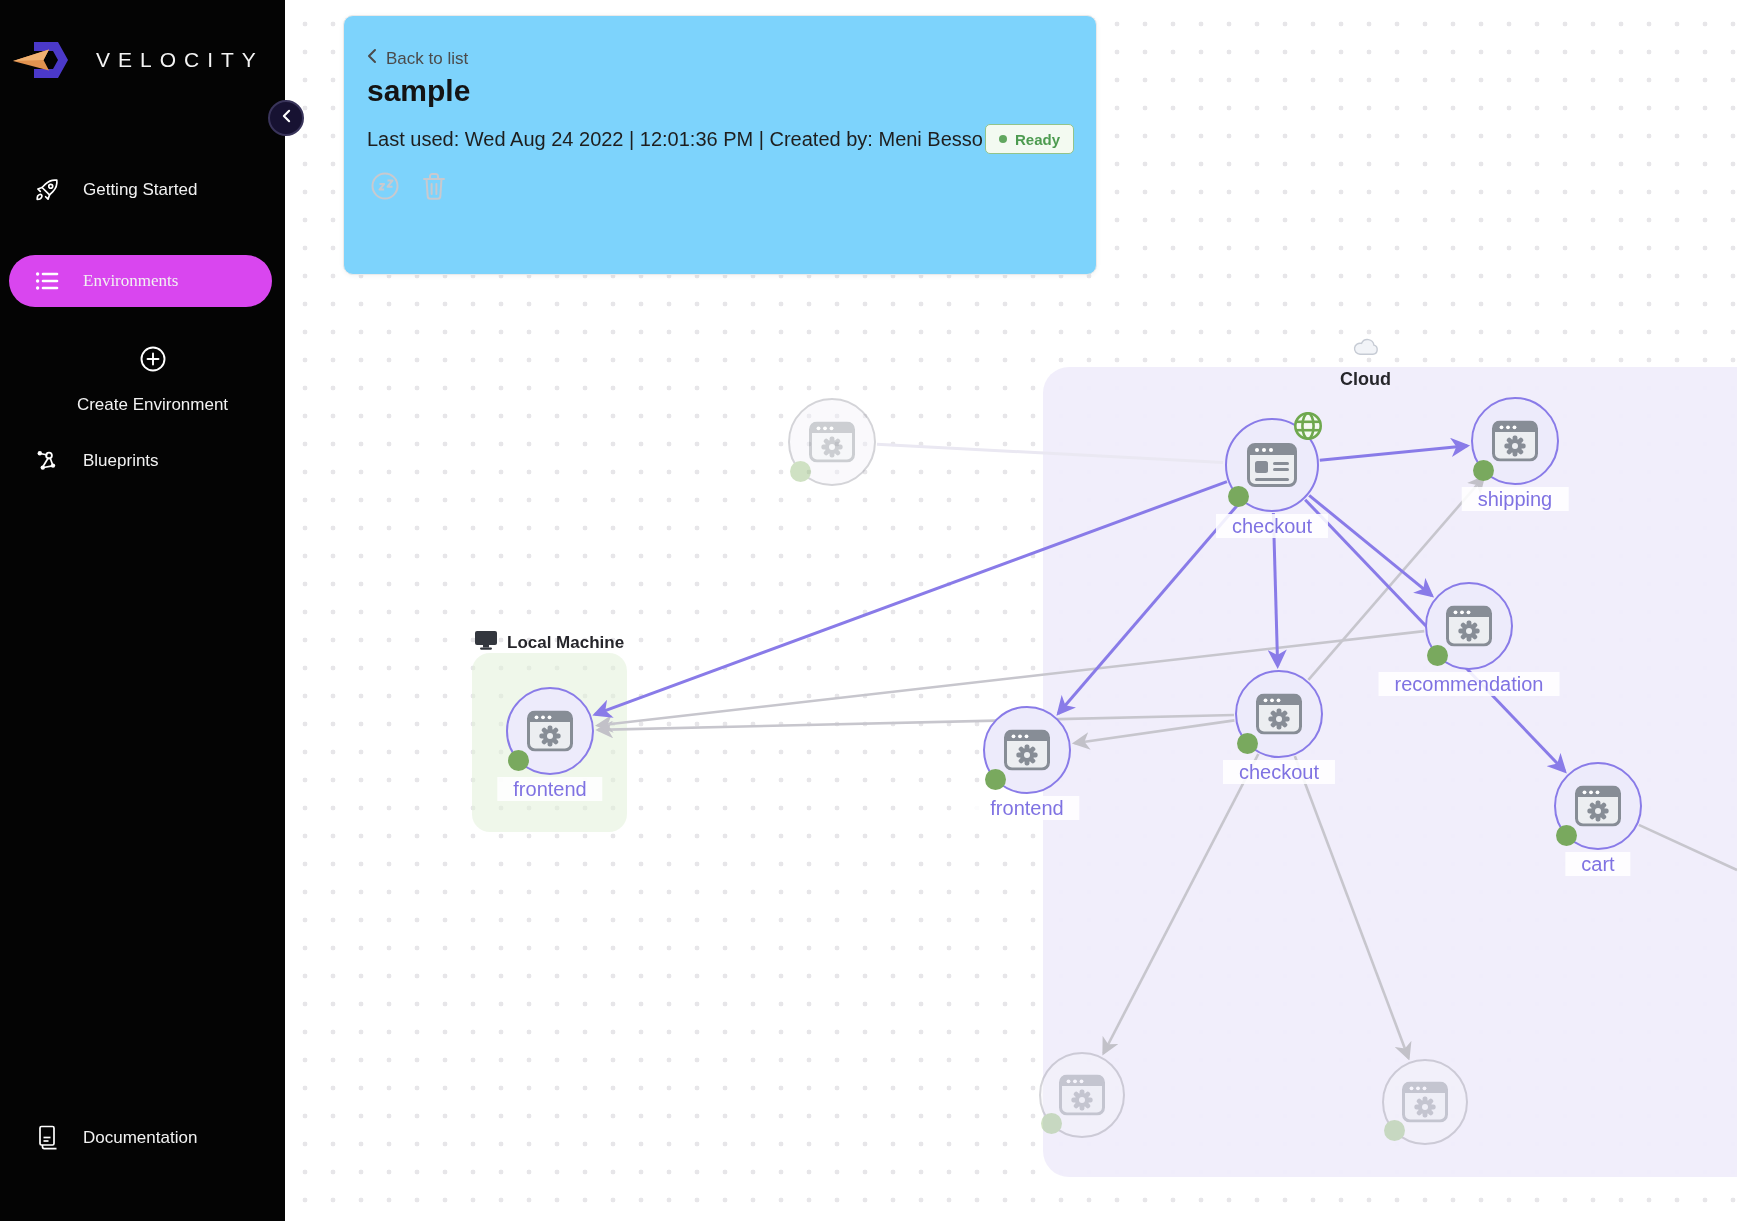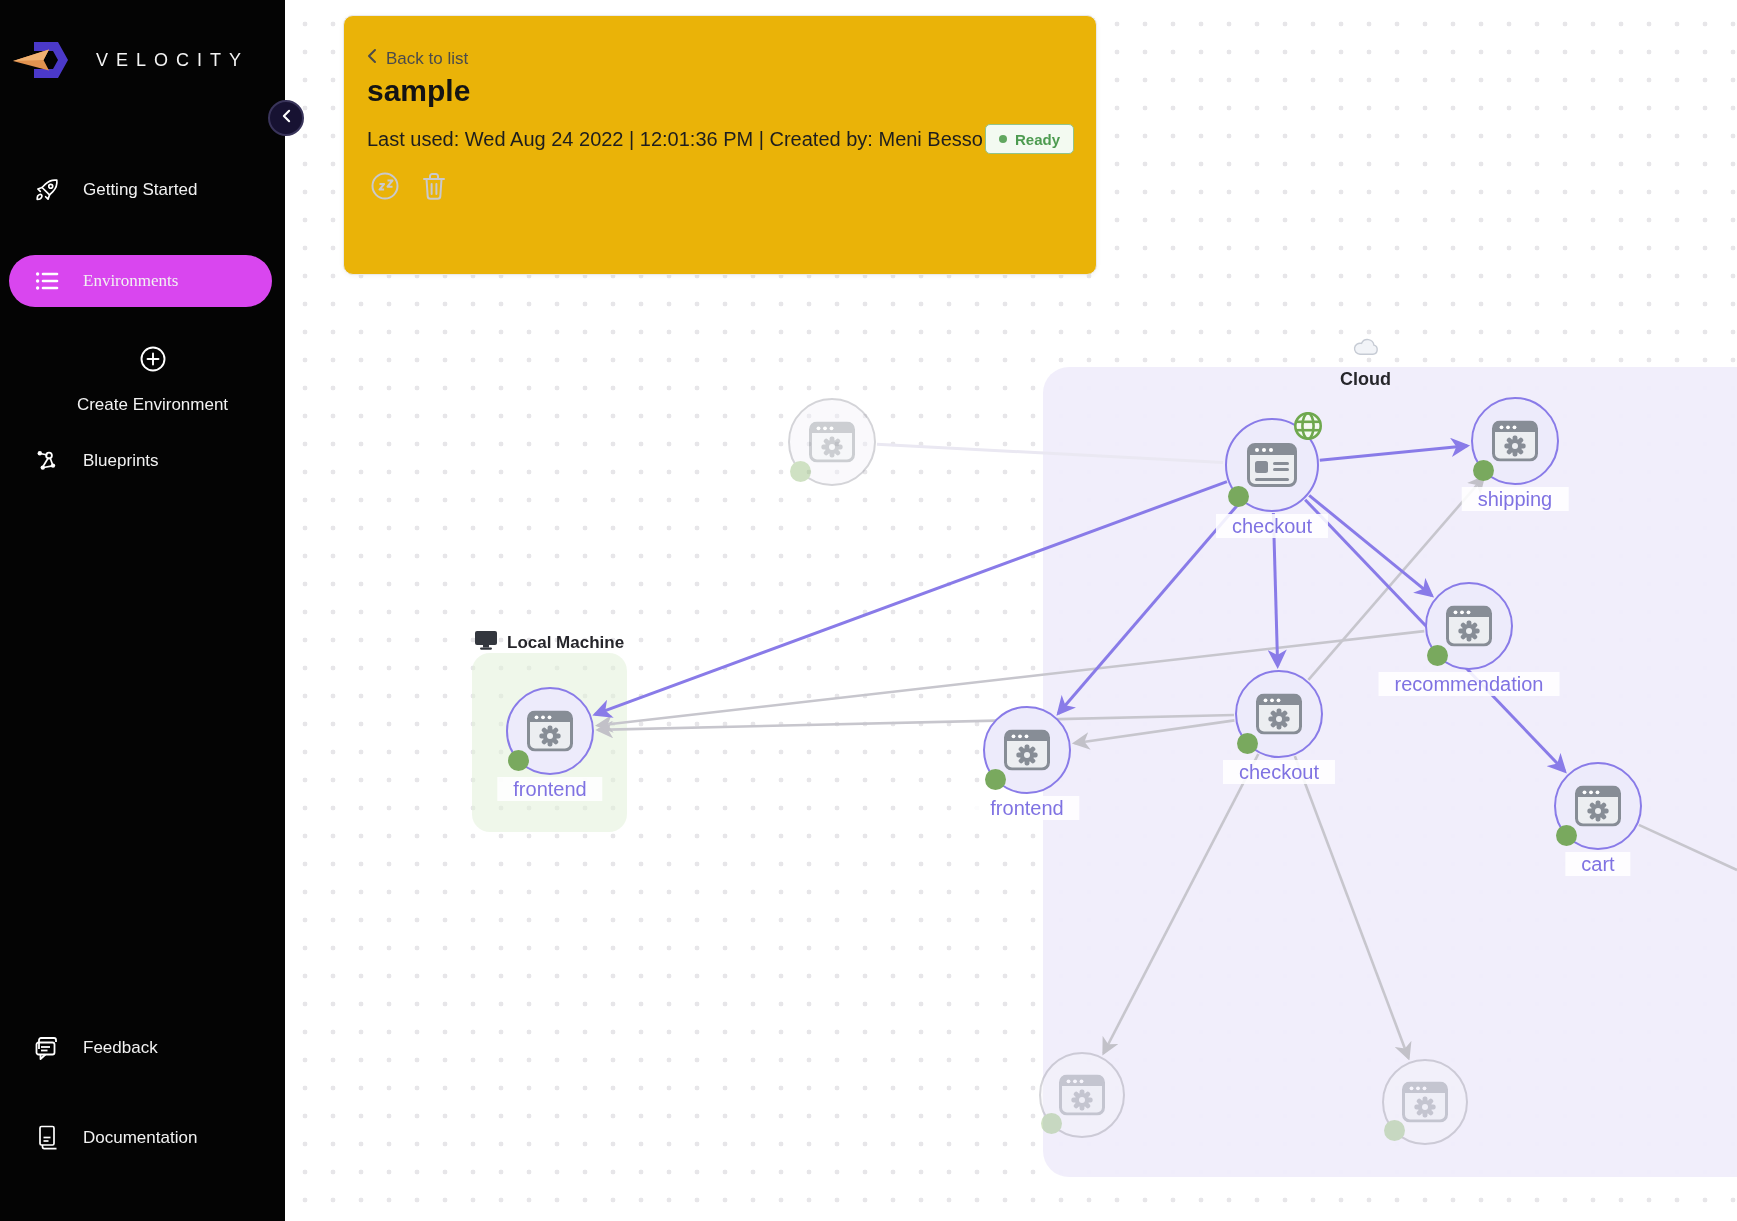--- a/index.html
+++ b/index.html
@@ -3,21 +3,21 @@
 <meta charset="utf-8">
 <style>
   * { margin:0; padding:0; box-sizing:border-box; }
   html,body { width:1737px; height:1221px; overflow:hidden; background:#fff;
     font-family:"Liberation Sans", sans-serif; }
   .stage { position:relative; width:1737px; height:1221px; }
 
   
   .sidebar { position:absolute; left:0; top:0; width:285px; height:1221px; background:#040404; z-index:20; }
   .logo-row { position:absolute; left:12px; top:34px; display:flex; align-items:center; gap:26px; }
-  .brand-name { color:#f4f4f4; font-size:18px; font-weight:500; letter-spacing:8px; }
+  .brand-name { color:#f4f4f4; font-size:21px; font-weight:500; letter-spacing:8px; }
   .nav-item { position:absolute; left:9px; width:263px; height:52px; border-radius:26px;
     display:flex; align-items:center; gap:22px; padding-left:24px; cursor:pointer; }
   .nav-item.active { background:#d946ef;font-family:Liberation Serif, serif; }
   .nav-label { color:#f2f2f2; font-size:17px; }
   .nav-icon { width:28px; display:flex; justify-content:center; }
   .collapse-btn { position:absolute; left:268px; top:100px; width:36px; height:36px; border-radius:50%;
     background:#171232; border:2px solid #39345a; z-index:30; display:flex; align-items:center; justify-content:center; cursor:pointer; }
 
   
   .main { position:absolute; left:285px; top:0; width:1452px; height:1221px; background:#fff;
@@ -40,21 +40,21 @@
   .node.ghost { opacity:0.42; cursor:default; }
   .node.ghost .circle { border-color:#9a9aa4; background:#f4f3fa; }
   .nicon { position:absolute; left:50%; top:50%; transform:translate(-50%,-50%); }
   .sdot { position:absolute; width:21px; height:21px; border-radius:50%; background:#79a95e; }
   .node.ghost .sdot { background:#8fba72; }
   .globe { position:absolute; top:-8px; right:-5px; }
   .node-label { position:absolute; top:calc(100% + 2px); left:50%; transform:translateX(-50%);
     white-space:nowrap; color:#7f72e2; font-size:20px; background:rgba(255,255,255,0.88); padding:0 16px; line-height:1.2; }
 
   
-  .header-card { position:absolute; left:343px; top:15px; width:754px; height:260px; background:#eab308;
+  .header-card { position:absolute; left:343px; top:15px; width:754px; height:260px; background:#7dd3fc;
     border:1px solid #eaeaea; border-radius:10px; box-shadow:0 1px 5px rgba(0,0,0,0.05); z-index:10; }
   .back-row { position:absolute; left:23px; top:32px; display:flex; align-items:center; gap:9px;
     color:#4b4b4b; font-size:17px; cursor:pointer; }
   .env-title { position:absolute; left:23px; top:58px; font-size:30px; font-weight:700; color:#141414;text-align:center; }
   .env-meta { position:absolute; left:23px; top:112px; font-size:20px; color:#1e1e1e; }
   .status-badge { position:absolute; left:641px; top:108px; height:30px; padding:0 13px;
     display:flex; align-items:center; gap:8px; border:1.5px solid #92c48b; border-radius:5px; background:#f3faf1; }
   .status-dot { width:8px; height:8px; border-radius:50%; background:#61a75f; }
   .status-text { color:#4d9b50; font-size:15px; font-weight:600; }
   .card-actions { position:absolute; left:25px; top:154px; display:flex; gap:19px; align-items:center; }
@@ -412,32 +412,20 @@
           </g>
           <circle cx="6.8" cy="6.3" r="2.2" fill="#fff"></circle>
           <circle cx="9.8" cy="20.6" r="2.2" fill="#fff"></circle>
           <circle cx="20" cy="18.6" r="2.2" fill="#fff"></circle>
           <circle cx="16" cy="8.6" r="2.9" fill="none" stroke="#fff" stroke-width="1.8"></circle>
         </svg>
       </span>
       <span class="nav-label">Blueprints</span>
     </div>
 
-    <div class="nav-item" style="top:1022px;">
-      <span class="nav-icon">
-        <svg width="28" height="27" viewBox="0 0 28 27" fill="none" stroke="#fff" stroke-width="1.8" stroke-linejoin="round">
-          <path d="M6 14 V5 a2 2 0 0 1 2 -2 h13 a2 2 0 0 1 2 2 v2"></path>
-          <rect x="3.5" y="7.5" width="18" height="12" rx="2"></rect>
-          <path d="M7.5 19.5 v4.5 l5 -4.5"></path>
-          <line x1="8" y1="12" x2="17" y2="12"></line>
-            <line x1="8" y1="15.5" x2="14.5" y2="15.5"></line>
-        </svg>
-      </span>
-      <span class="nav-label">Feedback</span>
-    </div>
 
     <div class="nav-item" style="top:1112px;">
       <span class="nav-icon">
         <svg width="26" height="28" viewBox="0 0 26 28" fill="none" stroke="#fff" stroke-width="1.7" stroke-linejoin="round">
           <rect x="6" y="2.5" width="14" height="18.5" rx="1.5"></rect>
           <path d="M8.5 21 v1.8 a1.8 1.8 0 0 0 1.8 1.8 H22.5"></path>
           <line x1="9.5" y1="13.5" x2="16.5" y2="13.5"></line>
             <line x1="9.5" y1="17" x2="14.5" y2="17"></line>
         </svg>
       </span>

